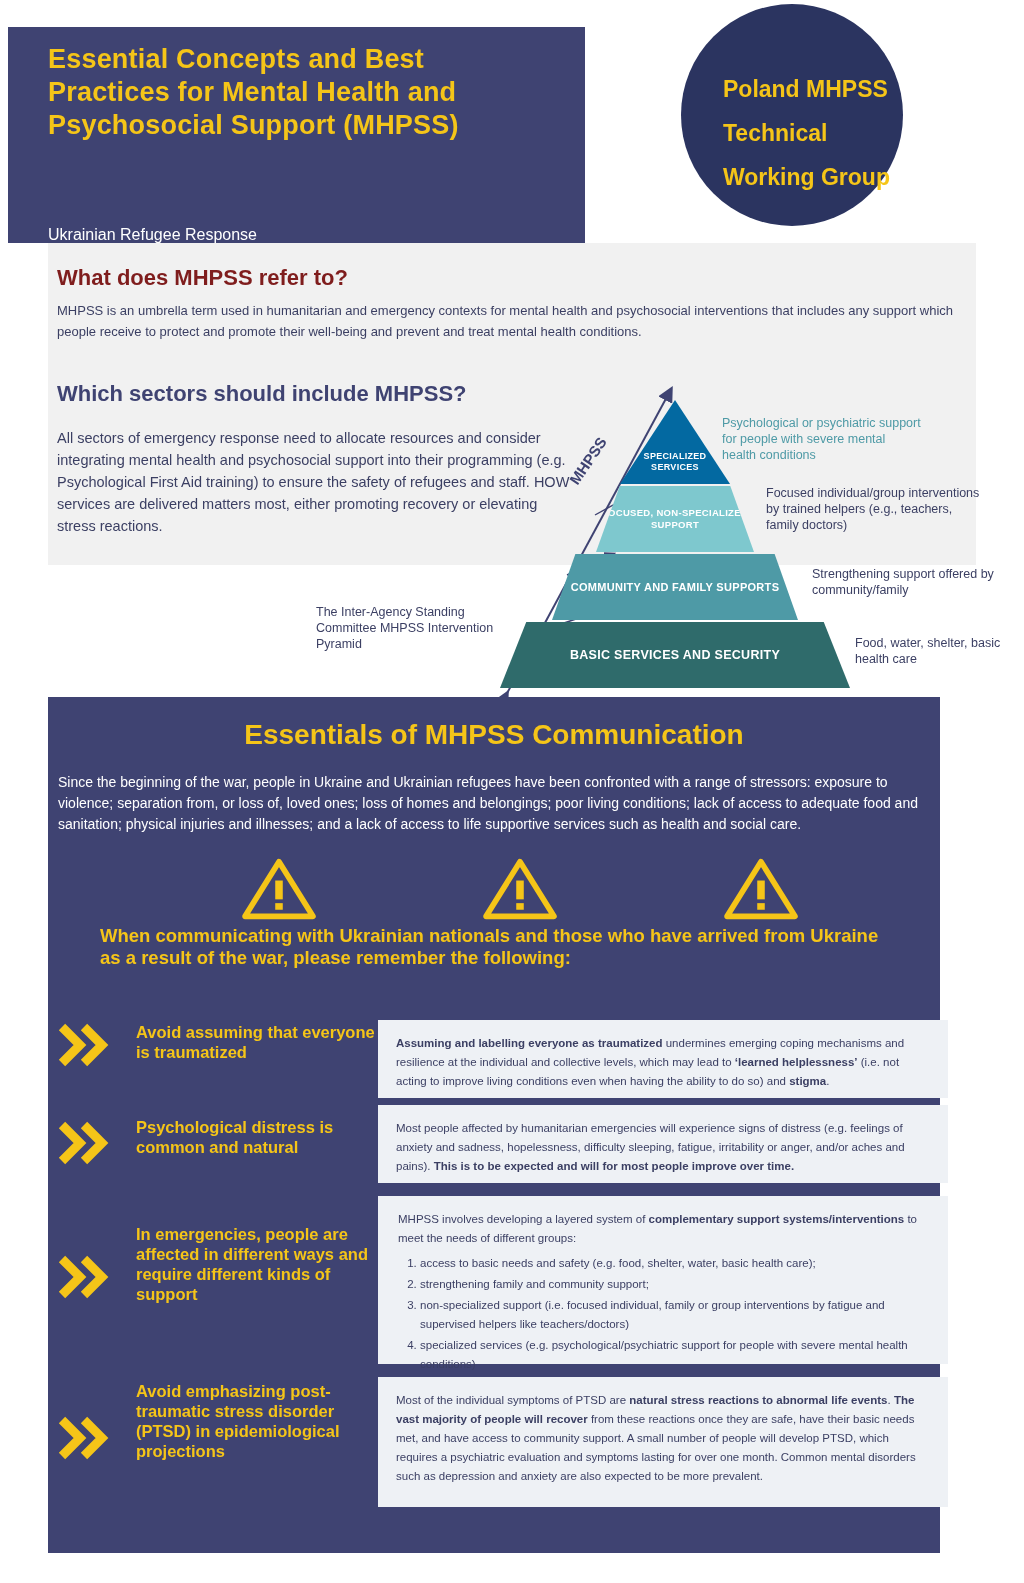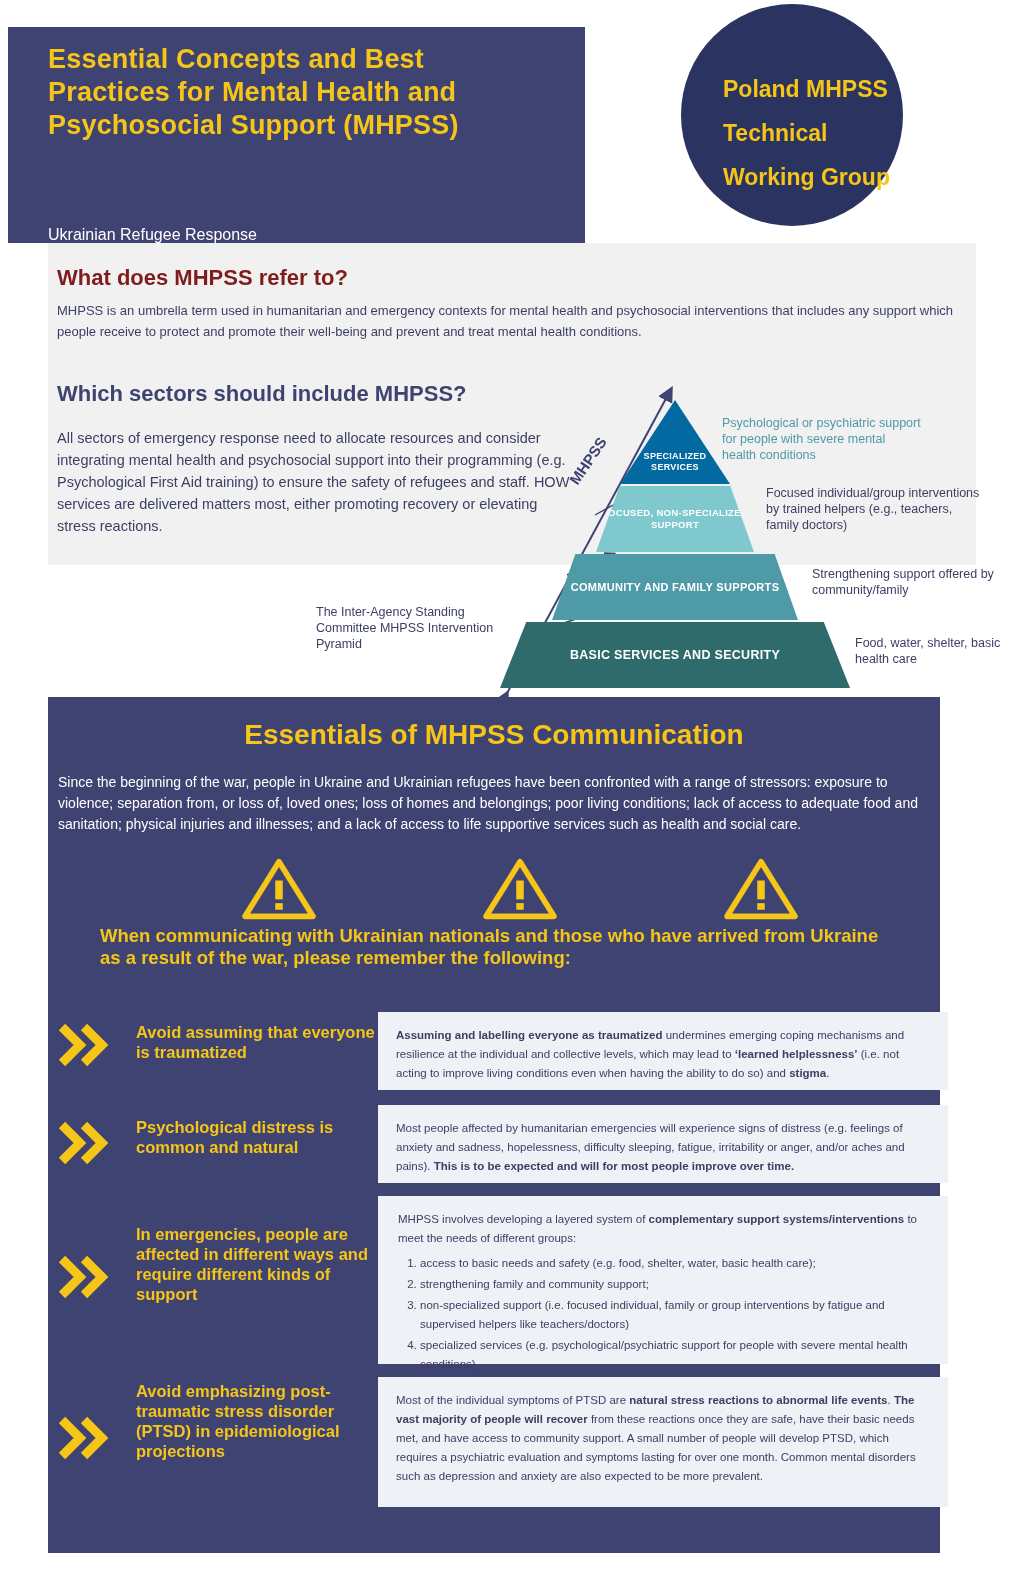--- a/index.html
+++ b/index.html
@@ -346,21 +346,21 @@
   </div>
 
   <div class="remember">When communicating with Ukrainian nationals and those who have arrived from Ukraine as a result of the war, please remember the following:</div>
 
   <div class="row" style="top:1012px;">
     <svg class="chev" style="top:10px; height:46px;" viewBox="0 0 68 46">
       <path d="M4 5 L22 23 L4 41" fill="none" stroke="#f5c518" stroke-width="9" stroke-linecap="butt"></path>
       <path d="M26 5 L44 23 L26 41" fill="none" stroke="#f5c518" stroke-width="9" stroke-linecap="butt"></path>
     </svg>
     <div class="row-label" style="top:10px;">Avoid assuming that everyone is traumatized</div>
-    <div class="row-box" style="top:0px; height:78px;"><b>Assuming and labelling everyone as traumatized</b> undermines emerging coping mechanisms and resilience at the individual and collective levels, which may lead to <b>‘learned helplessness’</b> (i.e. not acting to improve living conditions even when having the ability to do so) and <b>stigma</b>.</div>
+    <div class="row-box" style="top:8px; height:78px;"><b>Assuming and labelling everyone as traumatized</b> undermines emerging coping mechanisms and resilience at the individual and collective levels, which may lead to <b>‘learned helplessness’</b> (i.e. not acting to improve living conditions even when having the ability to do so) and <b>stigma</b>.</div>
   </div>
 
   <div class="row" style="top:1105px;">
     <svg class="chev" style="top:15px; height:46px;" viewBox="0 0 68 46">
       <path d="M4 5 L22 23 L4 41" fill="none" stroke="#f5c518" stroke-width="9"></path>
       <path d="M26 5 L44 23 L26 41" fill="none" stroke="#f5c518" stroke-width="9"></path>
     </svg>
     <div class="row-label" style="top:12px;">Psychological distress is common and natural</div>
     <div class="row-box" style="top:0px; height:78px;">Most people affected by humanitarian emergencies will experience signs of distress (e.g. feelings of anxiety and sadness, hopelessness, difficulty sleeping, fatigue, irritability or anger, and/or aches and pains). <b>This is to be expected and will for most people improve over time.</b></div>
   </div>

